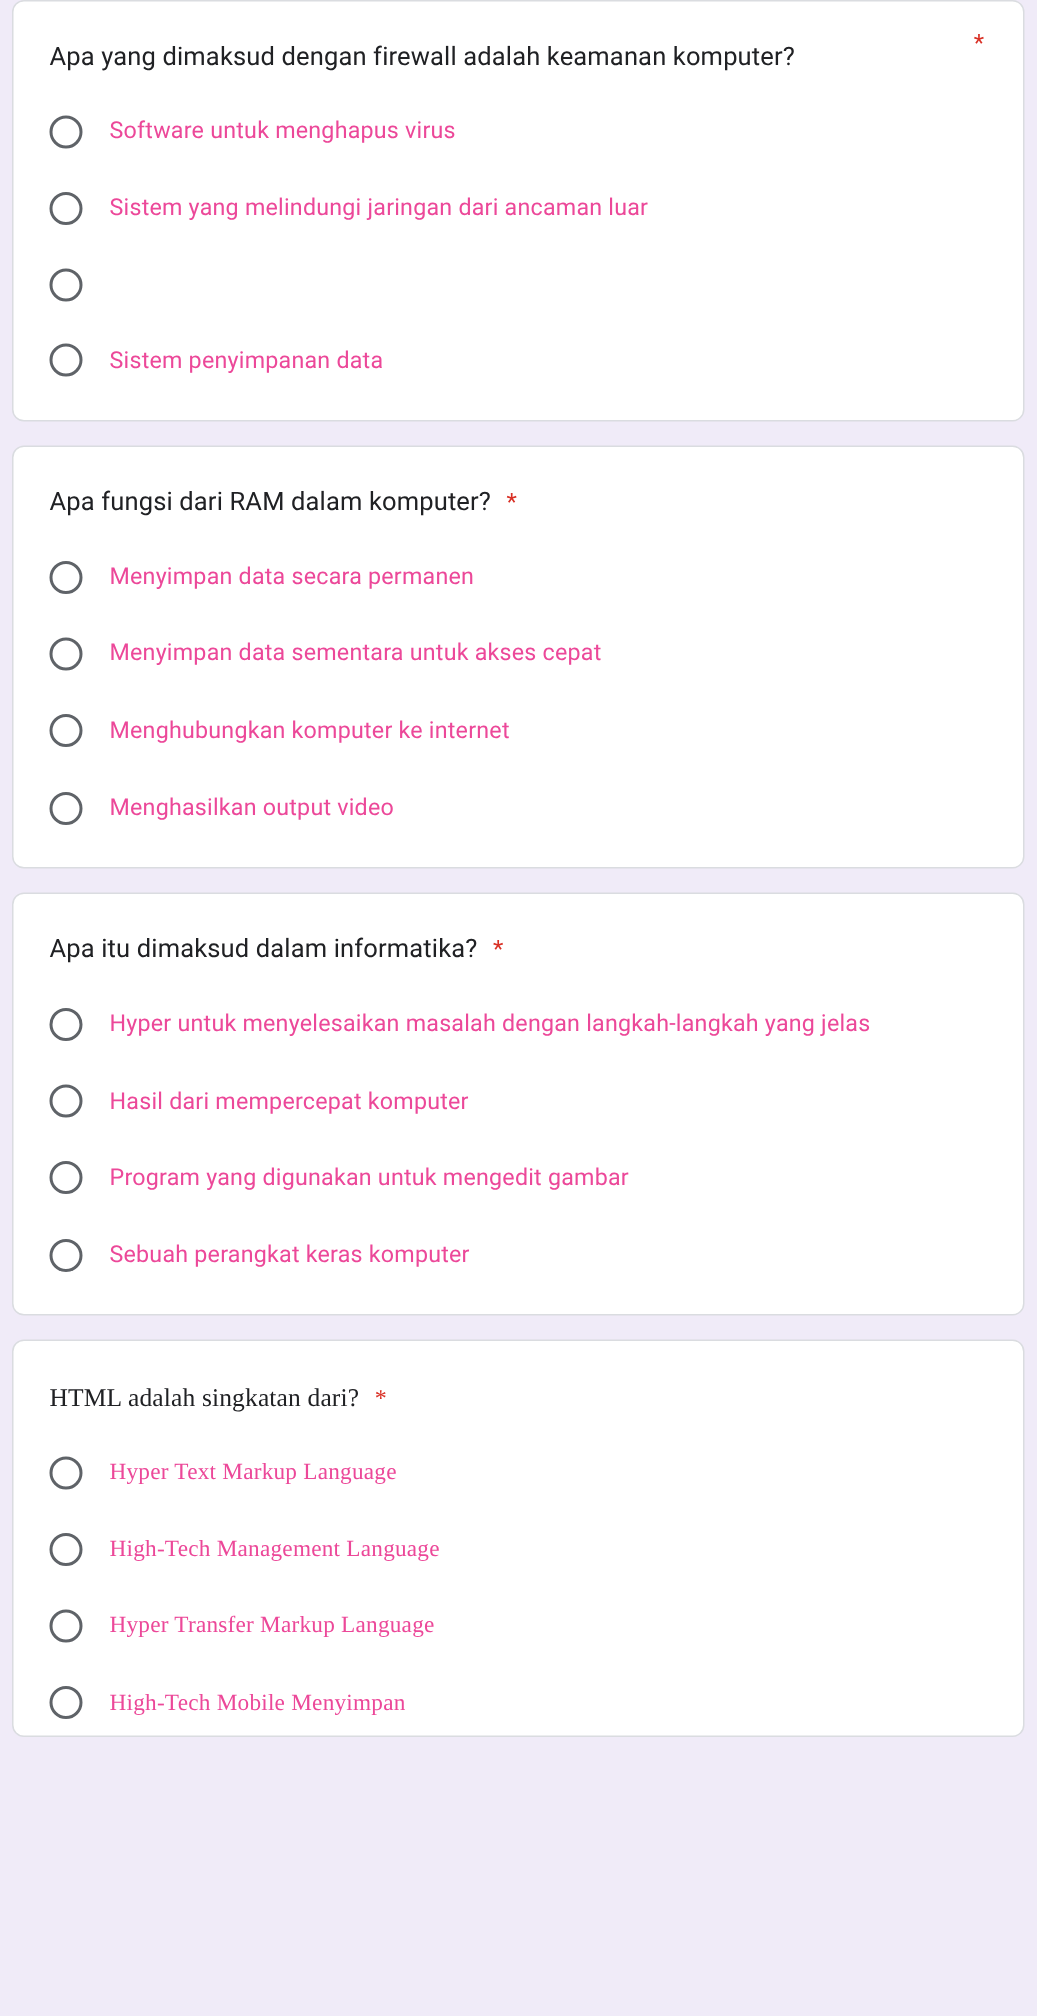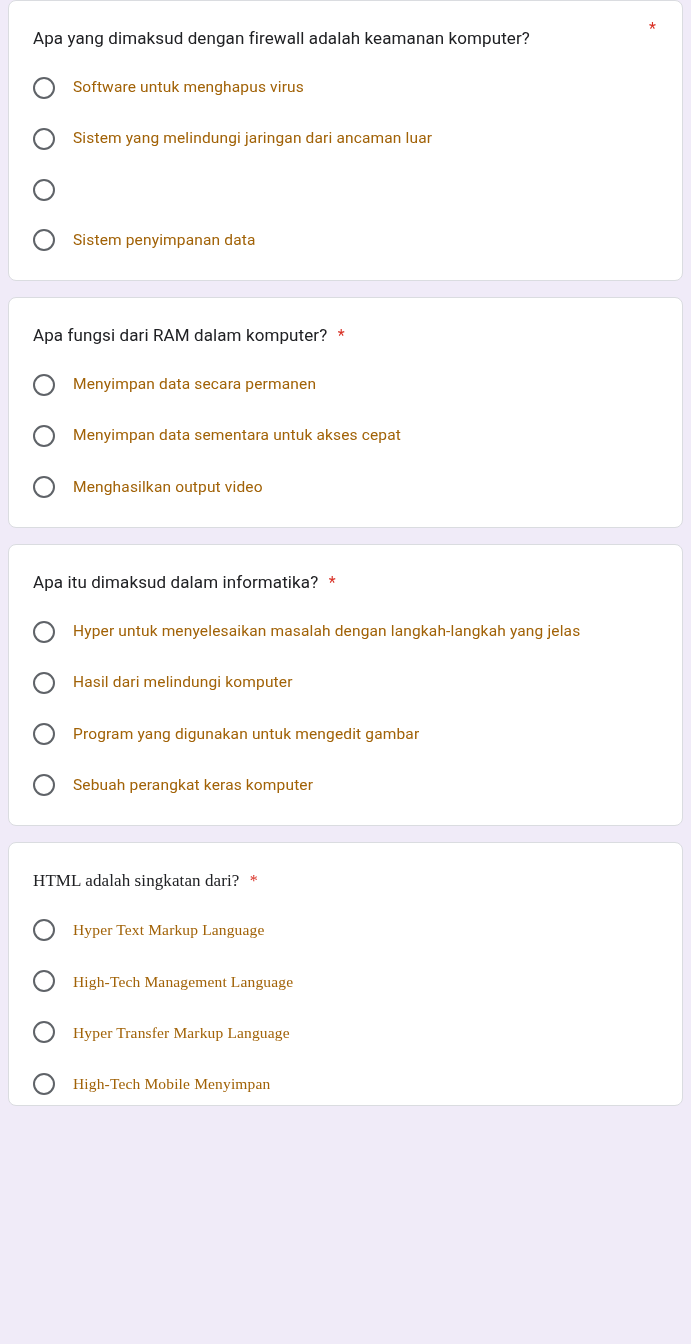--- a/index.html
+++ b/index.html
@@ -52,21 +52,21 @@
   }
   .radio {
     width: 22px;
     height: 22px;
     border: 2px solid #5f6368;
     border-radius: 50%;
     flex-shrink: 0;
   }
   .option-label {
     font-size: 15.5px;
-    color: #a16207;
+    color: #ec4899;
     line-height: 1.5;
     letter-spacing: 0.15px;
   }
 </style>
 </head>
 <body>
 
 <div class="card first">
   <span class="asterisk-top">*</span>
   <div class="q-header">
@@ -102,40 +102,44 @@
     <label class="option">
       <span class="radio"></span>
       <span class="option-label">Menyimpan data secara permanen</span>
     </label>
     <label class="option">
       <span class="radio"></span>
       <span class="option-label">Menyimpan data sementara untuk akses cepat</span>
     </label>
     <label class="option">
       <span class="radio"></span>
+      <span class="option-label">Menghubungkan komputer ke internet</span>
+    </label>
+    <label class="option">
+      <span class="radio"></span>
       <span class="option-label">Menghasilkan output video</span>
     </label>
   </div>
 </div>
 
 <div class="card">
   <div class="q-header">
     <span class="q-title">
       <span>Apa itu dimaksud dalam informatika?</span>
       <span class="asterisk-inline">*</span>
     </span>
   </div>
   <div class="options">
     <label class="option">
       <span class="radio"></span>
       <span class="option-label">Hyper untuk menyelesaikan masalah dengan langkah-langkah yang jelas</span>
     </label>
     <label class="option">
       <span class="radio"></span>
-      <span class="option-label">Hasil dari melindungi komputer</span>
+      <span class="option-label">Hasil dari mempercepat komputer</span>
     </label>
     <label class="option">
       <span class="radio"></span>
       <span class="option-label">Program yang digunakan untuk mengedit gambar</span>
     </label>
     <label class="option">
       <span class="radio"></span>
       <span class="option-label">Sebuah perangkat keras komputer</span>
     </label>
   </div>

